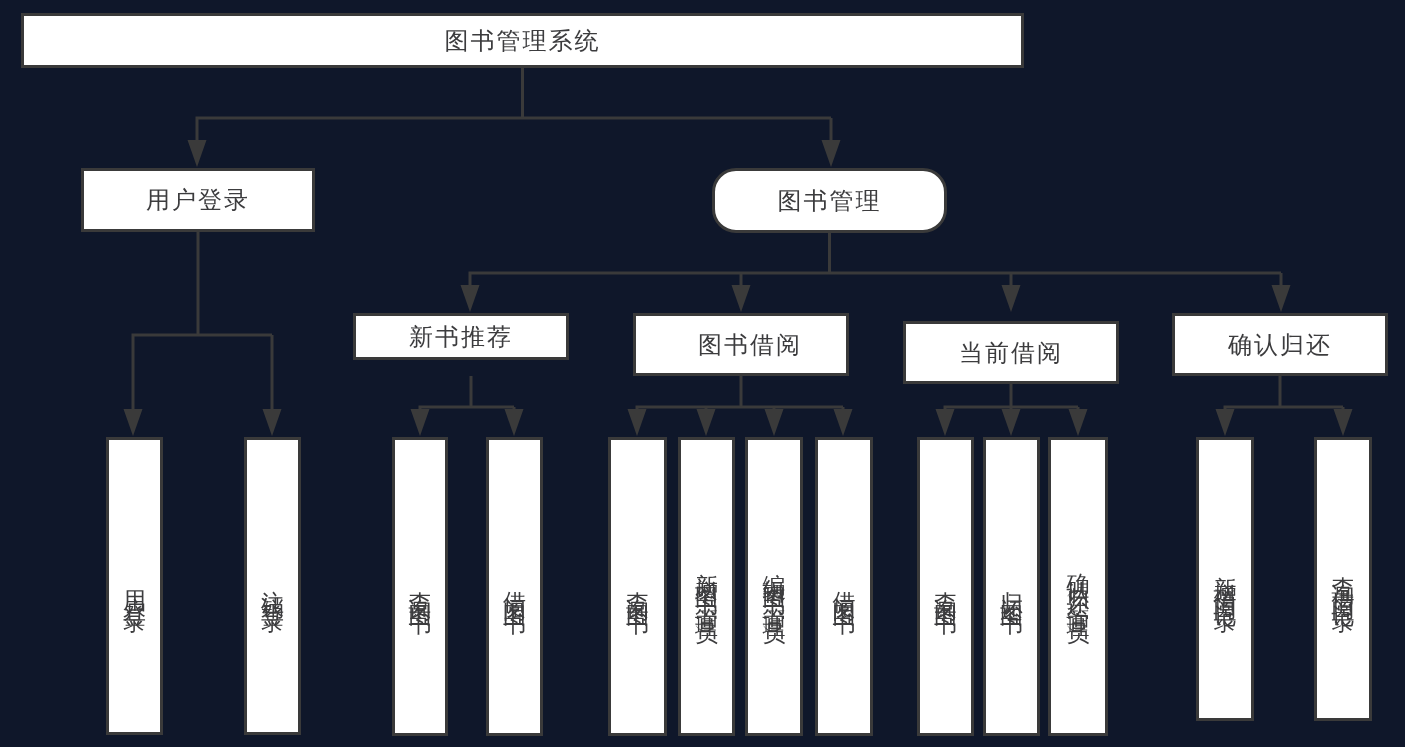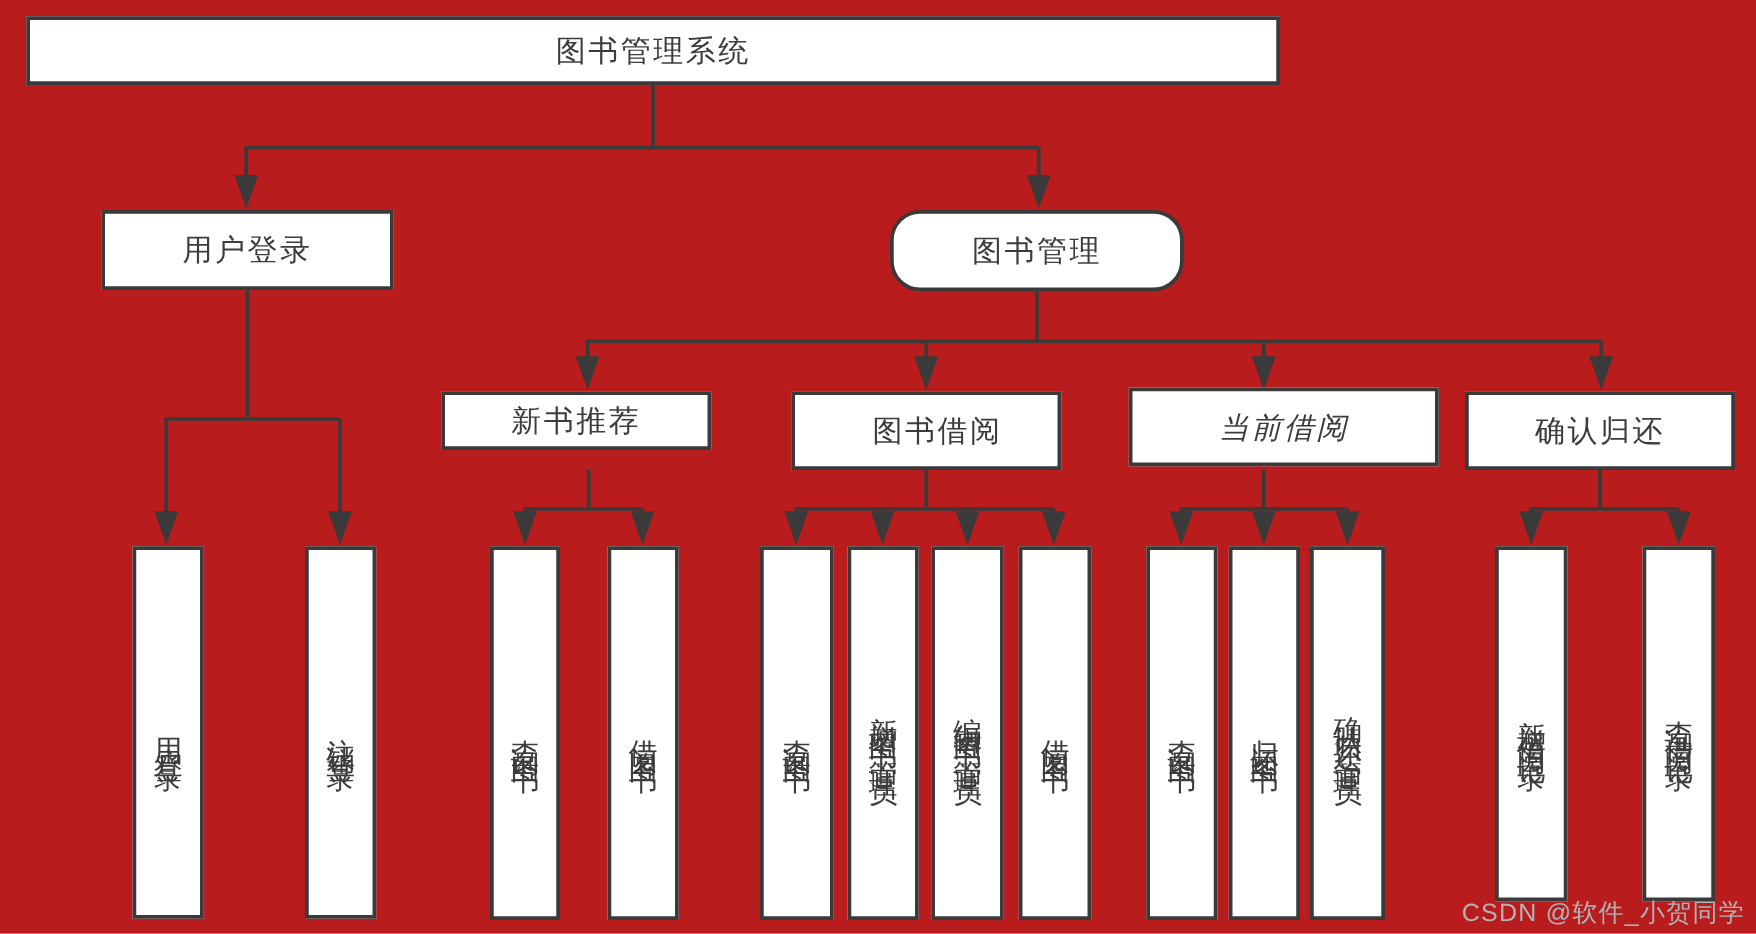--- a/index.html
+++ b/index.html
@@ -5,21 +5,21 @@
   html, body {
     margin: 0;
     padding: 0;
     background: #ffffff;
     font-family: "Liberation Sans", sans-serif;
   }
   .stage {
     position: relative;
     width: 1405px;
     height: 747px;
-    background: #b91c1c;
+    background: #0f172a;
     overflow: hidden;
   }
   #connector-svg {
     position: absolute;
     left: 0;
     top: 0;
     width: 1405px;
     height: 747px;
     pointer-events: none;
   }
@@ -97,21 +97,21 @@
       </div>
       <div class="node h" style="left: 712px; top: 168px; width: 235px; height: 65px; border-radius: 24px;">
         <span class="label">图书管理</span>
       </div>
       <div class="node h" style="left: 353px; top: 313px; width: 216px; height: 47px;">
         <span class="label">新书推荐</span>
       </div>
       <div class="node h" style="left: 633px; top: 313px; width: 216px; height: 63px; padding-left: 18px;">
         <span class="label">图书借阅</span>
       </div>
-      <div class="node h" style="left: 903px; top: 310px; width: 248px; height: 63px; font-style: italic;">
+      <div class="node h" style="left: 903px; top: 321px; width: 216px; height: 63px;">
         <span class="label">当前借阅</span>
       </div>
       <div class="node h" style="left: 1172px; top: 313px; width: 216px; height: 63px;">
         <span class="label">确认归还</span>
       </div>
       <div class="node v" style="left: 106px; top: 437px; width: 57px; height: 298px;">
         <span class="label">用户登录</span>
       </div>
       <div class="node v" style="left: 244px; top: 437px; width: 57px; height: 298px;">
         <span class="label">注销登录</span>
@@ -143,14 +143,13 @@
       <div class="node v" style="left: 1048px; top: 437px; width: 60px; height: 299px;">
         <span class="label">确认归还（管理员）</span>
       </div>
       <div class="node v" style="left: 1196px; top: 437px; width: 58px; height: 284px;">
         <span class="label">新增借阅记录</span>
       </div>
       <div class="node v" style="left: 1314px; top: 437px; width: 58px; height: 284px;">
         <span class="label">查询借阅记录</span>
       </div>
     </div>
-  <div class="watermark">CSDN @软件_小贺同学</div>
 </div>
 
 </body></html>

